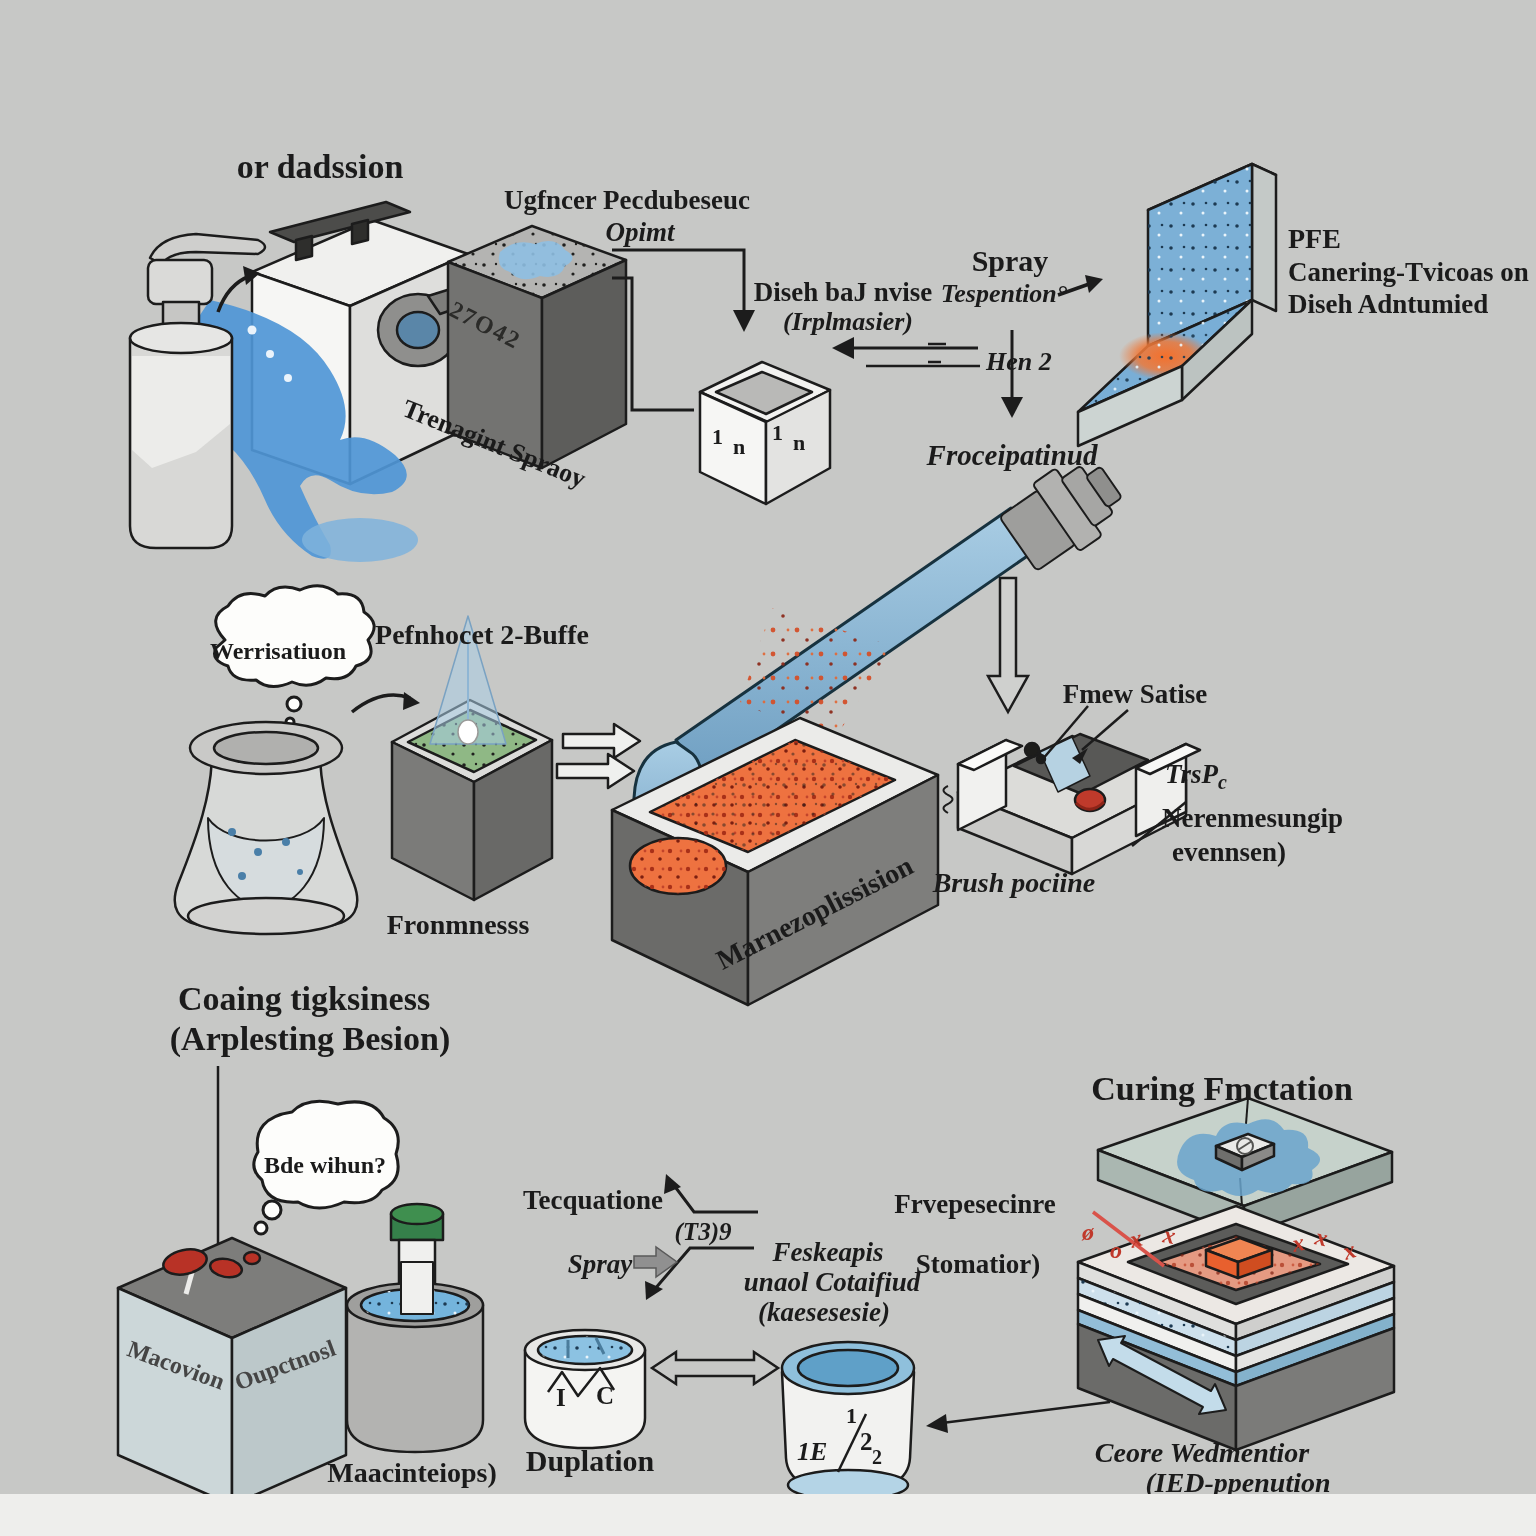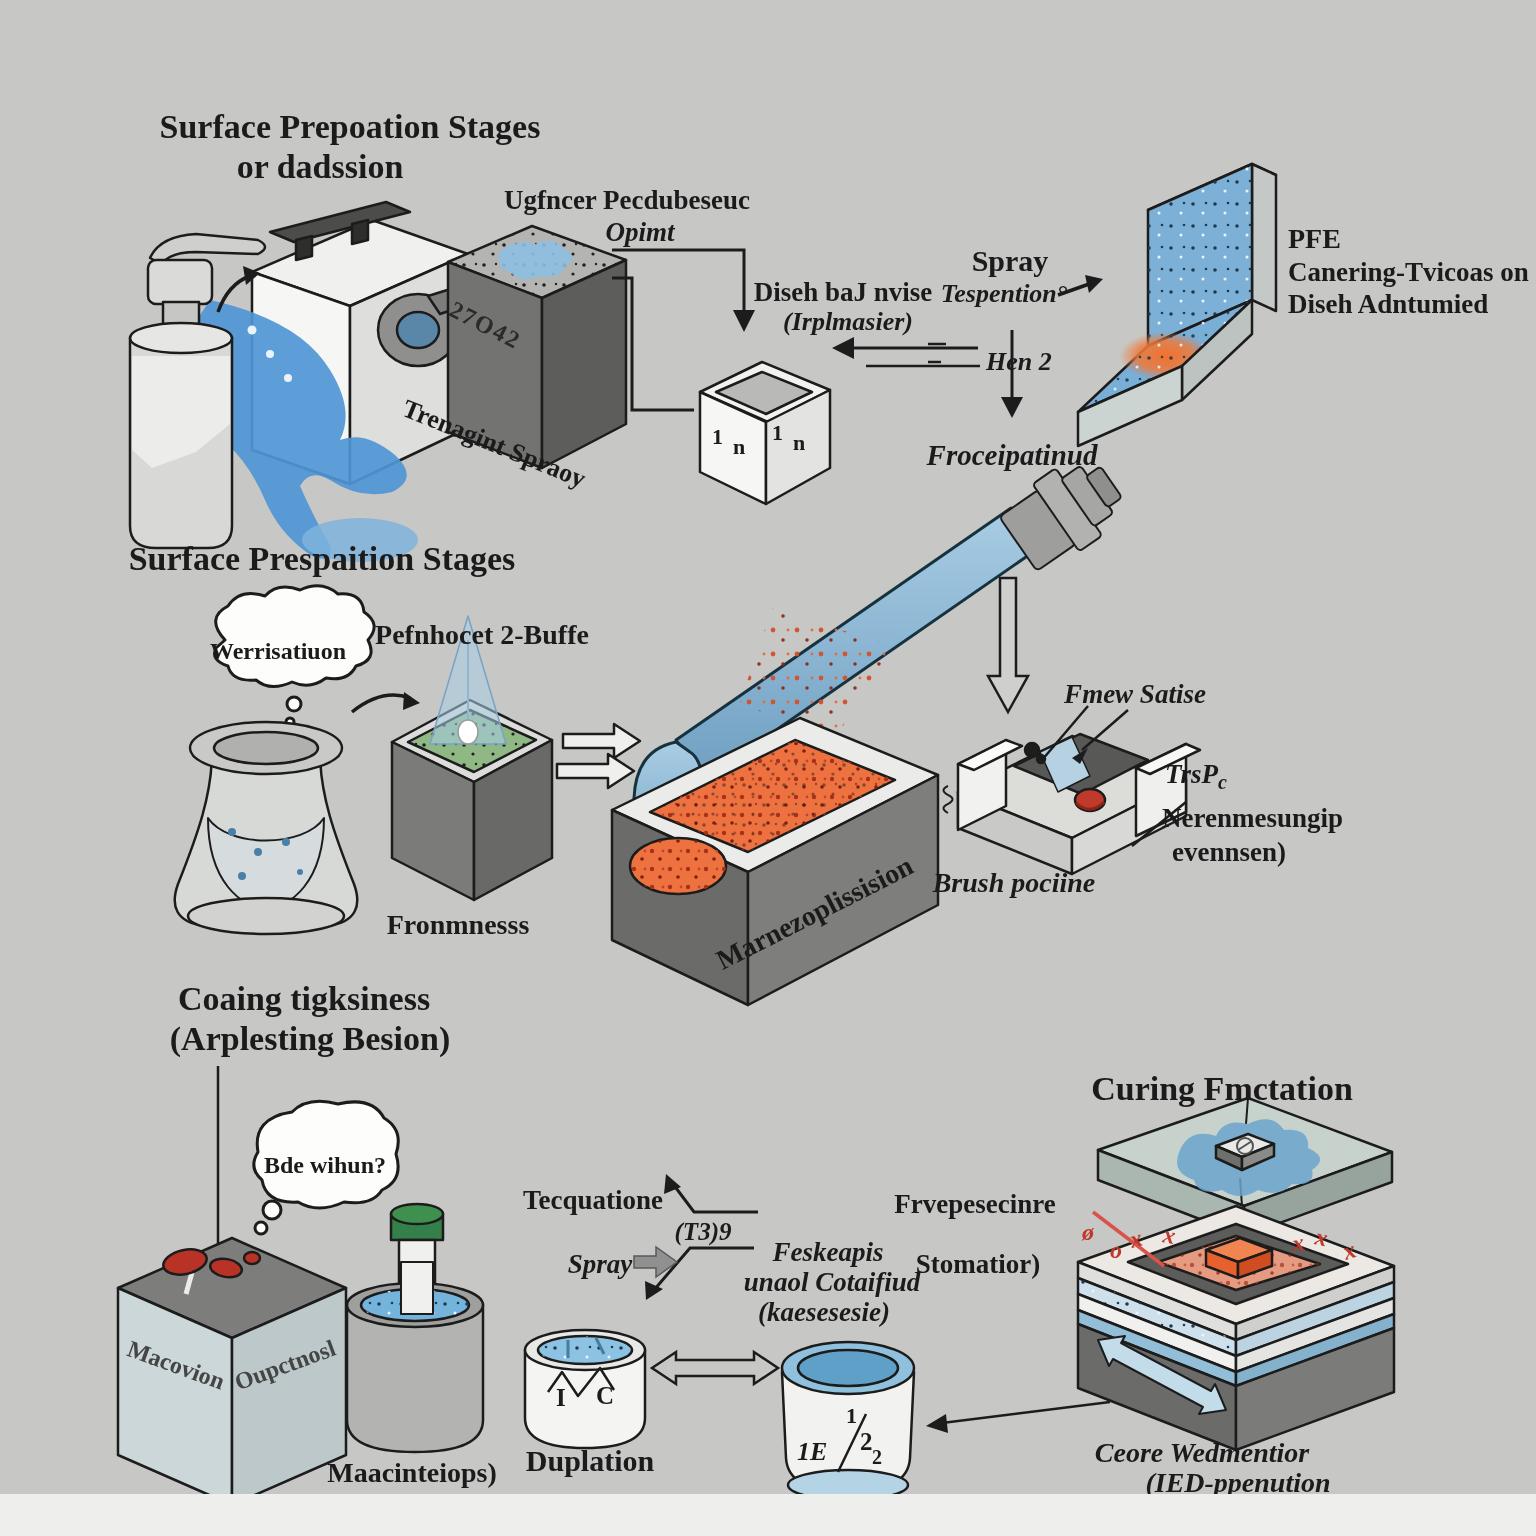--- a/index.html
+++ b/index.html
@@ -327,21 +327,20 @@
       <text x="1082" y="1240">ø</text>
       <text x="1110" y="1258">o</text>
       <text x="1132" y="1248" transform="rotate(-14 1132 1248)">x</text>
       <text x="1162" y="1242" transform="rotate(10 1162 1242)">x</text>
       <text x="1294" y="1252" transform="rotate(-12 1294 1252)">x</text>
       <text x="1314" y="1244" transform="rotate(12 1314 1244)">x</text>
       <text x="1346" y="1260" transform="rotate(-18 1346 1260)">x</text>
     </g>
   </svg>
 
-  <div class="lbl c" style="left:350px;top:108px;font-size:34px;">Surface Prepoation Stages</div>
   <div class="lbl c" style="left:320px;top:148px;font-size:34px;">or dadssion</div>
   <div class="lbl c" style="left:627px;top:186px;font-size:27px;">Ugfncer Pecdubeseuc</div>
   <div class="lbl c i" style="left:640px;top:218px;font-size:27px;">Opimt</div>
   <div class="lbl c" style="left:843px;top:278px;font-size:27px;">Diseh baJ nvise</div>
   <div class="lbl c i" style="left:848px;top:308px;font-size:26px;">(Irplmasier)</div>
   <div class="lbl" style="left:447px;top:312px;font-size:24px;letter-spacing:2px;color:#2b2b29;transform:rotate(27deg);">27O42</div>
   <div class="lbl c" style="left:494px;top:430px;font-size:26px;transform:translateX(-50%) rotate(22deg);">Trenagint Spraoy</div>
   <div class="frac" style="left:712px;top:424px;">
     <span>1</span><span class="den">n</span>
   </div>
@@ -349,26 +348,25 @@
     <span>1</span><span class="den">n</span>
   </div>
   <div class="lbl c" style="left:1010px;top:244px;font-size:30px;">Spray</div>
   <div class="lbl c i" style="left:1004px;top:280px;font-size:26px;">Tespention°</div>
   <div class="lbl i" style="left:946px;top:348px;font-size:26px;margin-left:40px;">Hen 2</div>
   <div class="lbl" style="left:1288px;top:224px;font-size:28px;">PFE</div>
   <div class="lbl" style="left:1288px;top:258px;font-size:27px;">Canering-Tvicoas on</div>
   <div class="lbl" style="left:1288px;top:290px;font-size:27px;">Diseh Adntumied</div>
   <div class="lbl c i" style="left:1012px;top:440px;font-size:29px;">Froceipatinud</div>
 
-  <div class="lbl c" style="left:322px;top:540px;font-size:34px;">Surface Prespaition Stages</div>
   <div class="lbl c" style="left:278px;top:638px;font-size:24px;">Werrisatiuon</div>
   <div class="lbl c" style="left:482px;top:620px;font-size:28px;">Pefnhocet 2-Buffe</div>
   <div class="lbl c" style="left:458px;top:910px;font-size:28px;">Fronmnesss</div>
   <div class="lbl c" style="left:815px;top:898px;font-size:28px;transform:translateX(-50%) rotate(-27deg);">Marnezoplissision</div>
-  <div class="lbl c" style="left:1135px;top:680px;font-size:27px;font-style:italic;">Fmew Satise</div>
+  <div class="lbl c" style="left:1135px;top:680px;font-size:27px;">Fmew Satise</div>
   <div class="lbl i" style="left:1165px;top:760px;font-size:27px;">
     <span>TrsP</span><sub class="lp">c</sub>
   </div>
   <div class="lbl" style="left:1162px;top:804px;font-size:27px;">Nerenmesungip</div>
   <div class="lbl" style="left:1172px;top:838px;font-size:27px;">evennsen)</div>
   <div class="lbl c i" style="left:1014px;top:868px;font-size:28px;">Brush pociine</div>
 
   <div class="lbl c" style="left:304px;top:980px;font-size:34px;">Coaing tigksiness</div>
   <div class="lbl c" style="left:310px;top:1020px;font-size:34px;font-family:Liberation Serif, serif;">(Arplesting Besion)</div>
   <div class="lbl c" style="left:325px;top:1152px;font-size:24px;">Bde wihun?</div>

